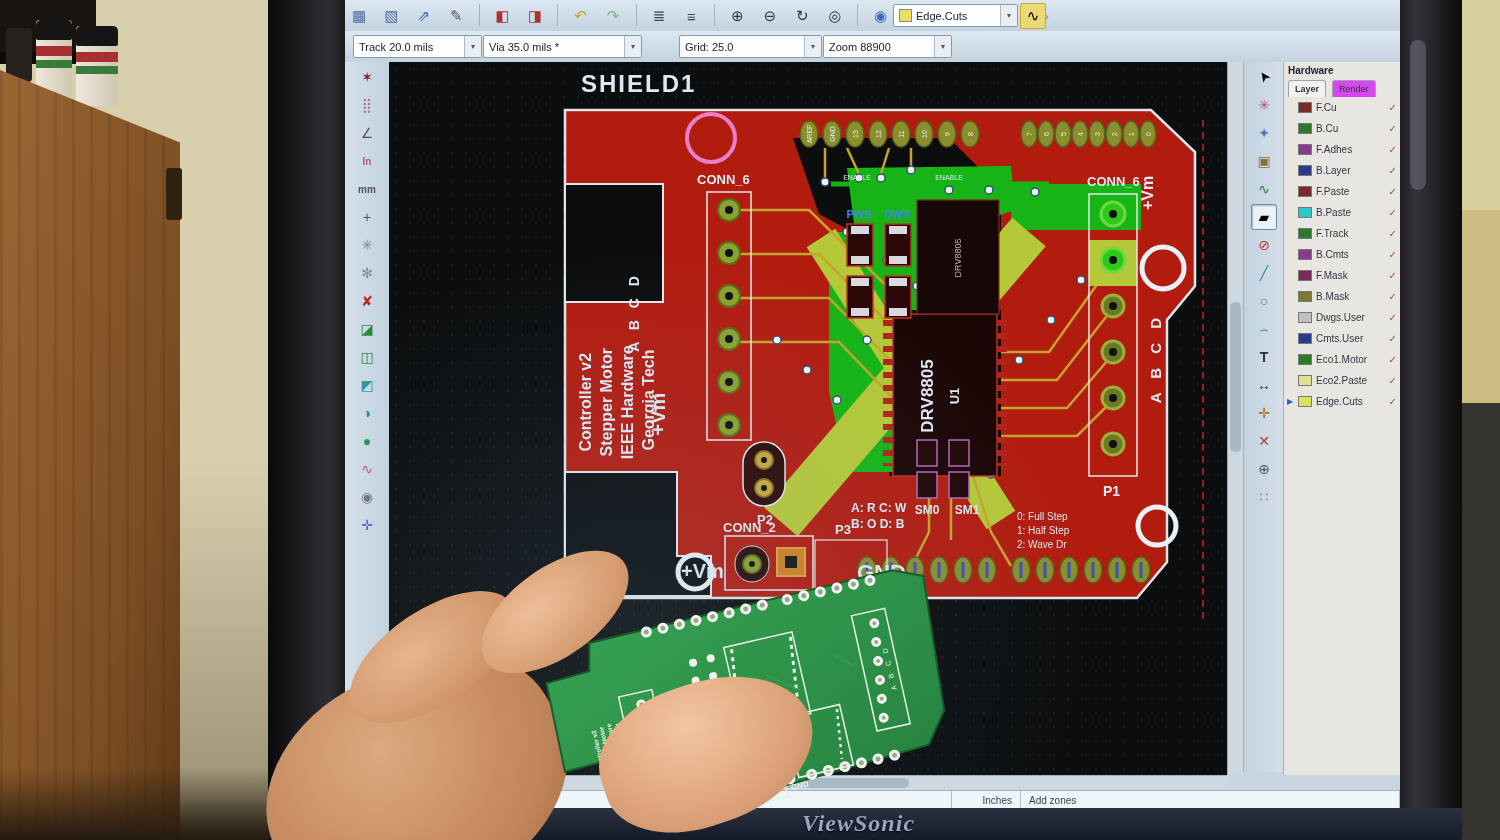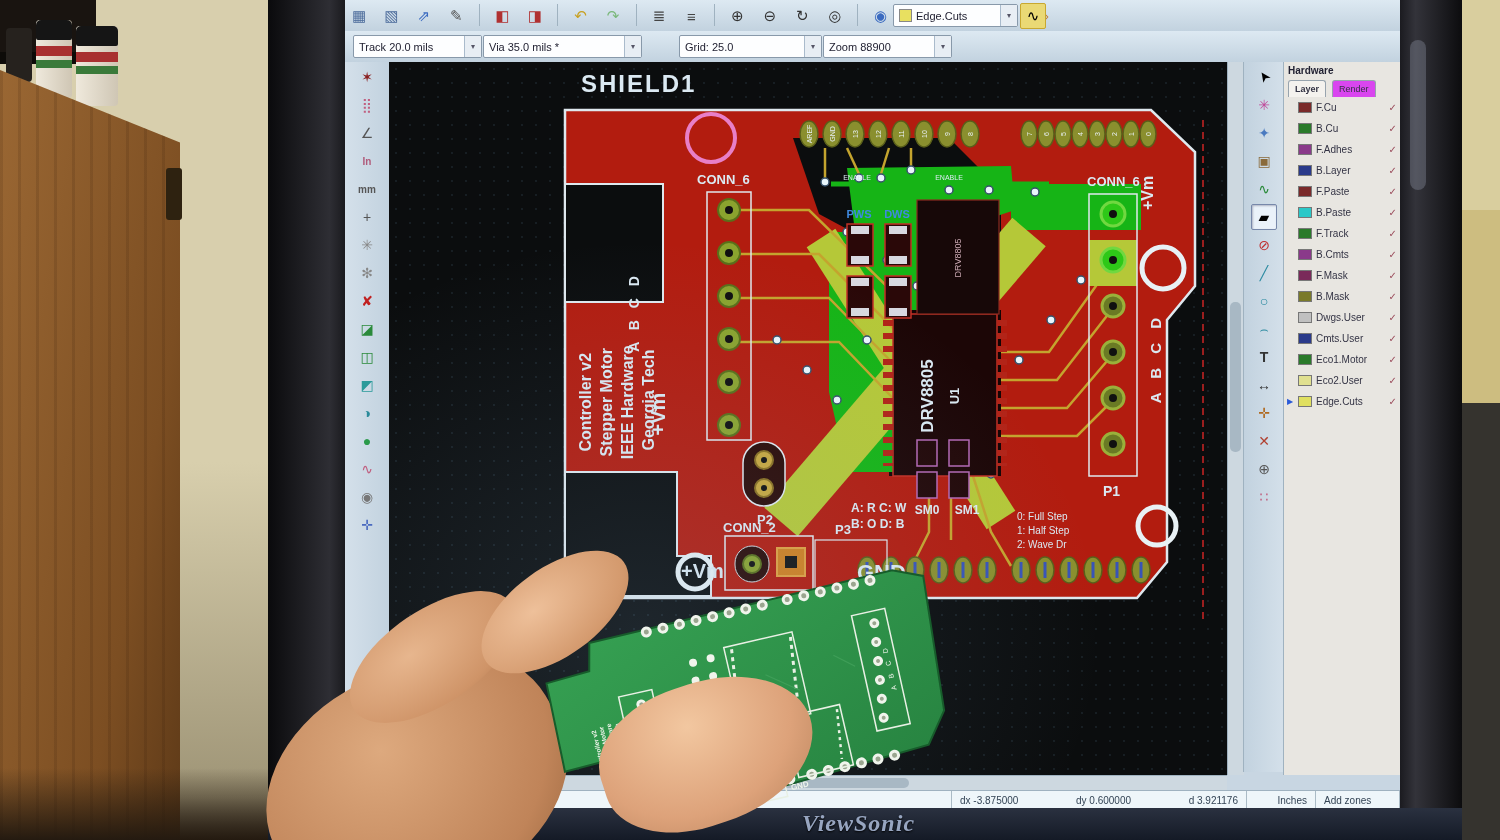--- a/index.html
+++ b/index.html
@@ -594,41 +594,36 @@
             <span class="ln">Cmts.User</span>
             <span class="lc">✓</span>
           </div>
       <div class="lrow">
             <span class="sw" style="background:#2a7a2a"></span>
             <span class="ln">Eco1.Motor</span>
             <span class="lc">✓</span>
           </div>
       <div class="lrow">
             <span class="sw" style="background:#e0e090"></span>
-            <span class="ln">Eco2.User</span>
+            <span class="ln">Eco2.Paste</span>
             <span class="lc">✓</span>
           </div>
       <div class="lrow">
             <span class="larrow">▶</span>
             <span class="sw" style="background:#e0e060"></span>
             <span class="ln">Edge.Cuts</span>
             <span class="lc">✓</span>
           </div>
     </div>
   </div>
 
   <div class="abs" id="statusbar">
     <div class="seg" id="seg-net">
           <span>netnc-21</span>
         </div>
-    <div class="seg" id="seg-coord">
-      <span>dx -3.875000</span>
-      <span>dy 0.600000</span>
-      <span>d 3.921176</span>
-    </div>
     <div class="seg" id="seg-units">
           <span>Inches</span>
         </div>
     <div class="seg" id="seg-mode">
           <span>Add zones</span>
         </div>
   </div>
 </div>
 
 <div class="abs" id="bezel-left"></div>

